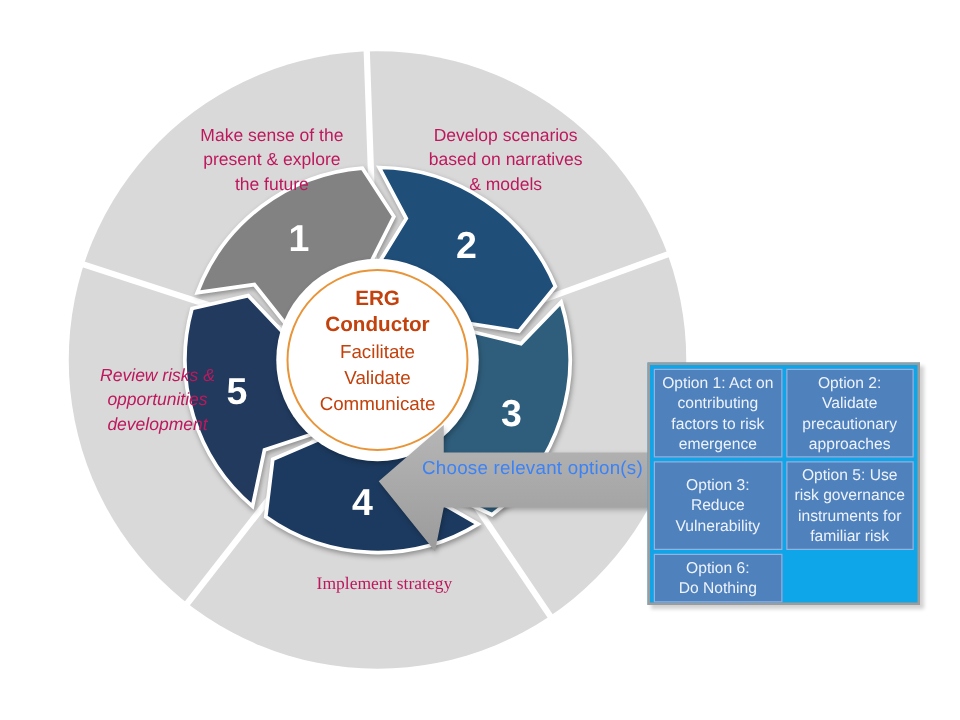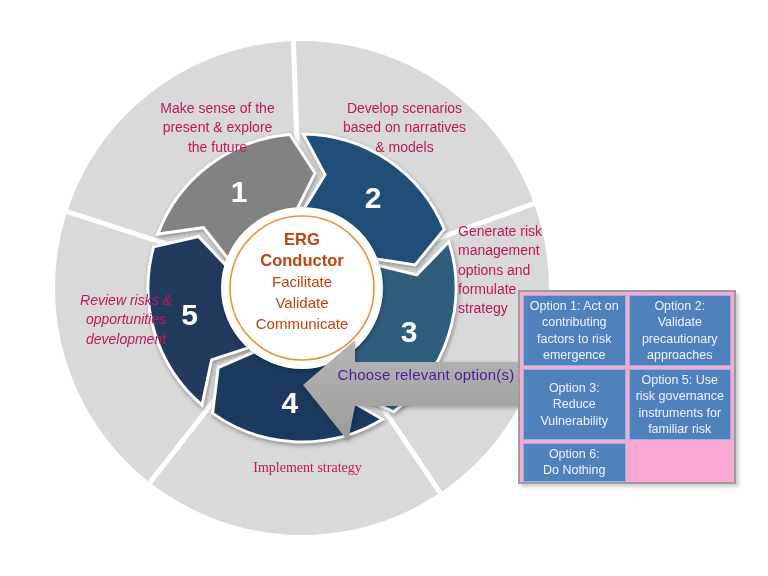--- a/index.html
+++ b/index.html
@@ -15,25 +15,25 @@
   }
   .lbl-center{text-align:center;}
   .lbl-left{text-align:left;}
   .center-text{
     position:absolute;left:227px;top:229px;width:150px;text-align:center;color:#c2410c;
   }
   .center-title{font-weight:bold;font-size:16.5px;line-height:21px;white-space:pre-line;}
   .center-sub{font-size:15px;line-height:21px;white-space:pre-line;}
   .arrow-label{
     position:absolute;left:328px;top:366px;width:196px;text-align:center;
-    font-size:15px;color:#4c1d95;letter-spacing:.2px;
+    font-size:15px;color:#3b82f6;letter-spacing:.2px;
   }
   .options-grid{
     position:absolute;left:518px;top:290px;width:218px;height:194px;
-    box-sizing:border-box;border:2px solid #9c9c9c;background:#f9a8d4;
+    box-sizing:border-box;border:2px solid #9c9c9c;background:#0ea5e9;
     display:grid;grid-template-columns:1fr 1fr;grid-template-rows:1fr 1fr 1fr;
     gap:3px;padding:3px;box-shadow:3px 3px 3px rgba(0,0,0,0.18);
   }
   .option-box{
     background:#4f81bd;border:1px solid #8eb4e3;
     display:flex;align-items:center;justify-content:center;
     text-align:center;color:#eef3fb;font-size:12.5px;line-height:1.3;
     padding:2px 5px;white-space:pre-line;
   }
 </style>
@@ -83,25 +83,20 @@
 
     <polygon points="303,385 355,340 355,362 545,362 545,406 355,406 348,441" fill="url(#arrowGrad)" style="filter:drop-shadow(1px 2px 2px rgba(0,0,0,0.25));"></polygon>
   </svg>
 
   <div class="outer-label lbl-center" style="left:125px;top:99px;width:185px;">Make sense of the
 present &amp; explore
 the future</div>
   <div class="outer-label lbl-center" style="left:312px;top:99px;width:185px;">Develop scenarios
 based on narratives
 &amp; models</div>
-  <div class="outer-label lbl-left" style="left:458px;top:222px;width:120px;">Generate risk
-management
-options and
-formulate
-strategy</div>
   <div class="outer-label lbl-center" style="left:55px;top:291px;width:142px;font-style:italic;">Review risks &amp;
 opportunities
 development</div>
   <div class="outer-label lbl-center" style="left:200px;top:458px;width:215px;font-family:Liberation Serif, serif;">Implement strategy</div>
 
   <div class="center-text">
     <div class="center-title">ERG
 Conductor</div>
     <div class="center-sub">Facilitate
 Validate

